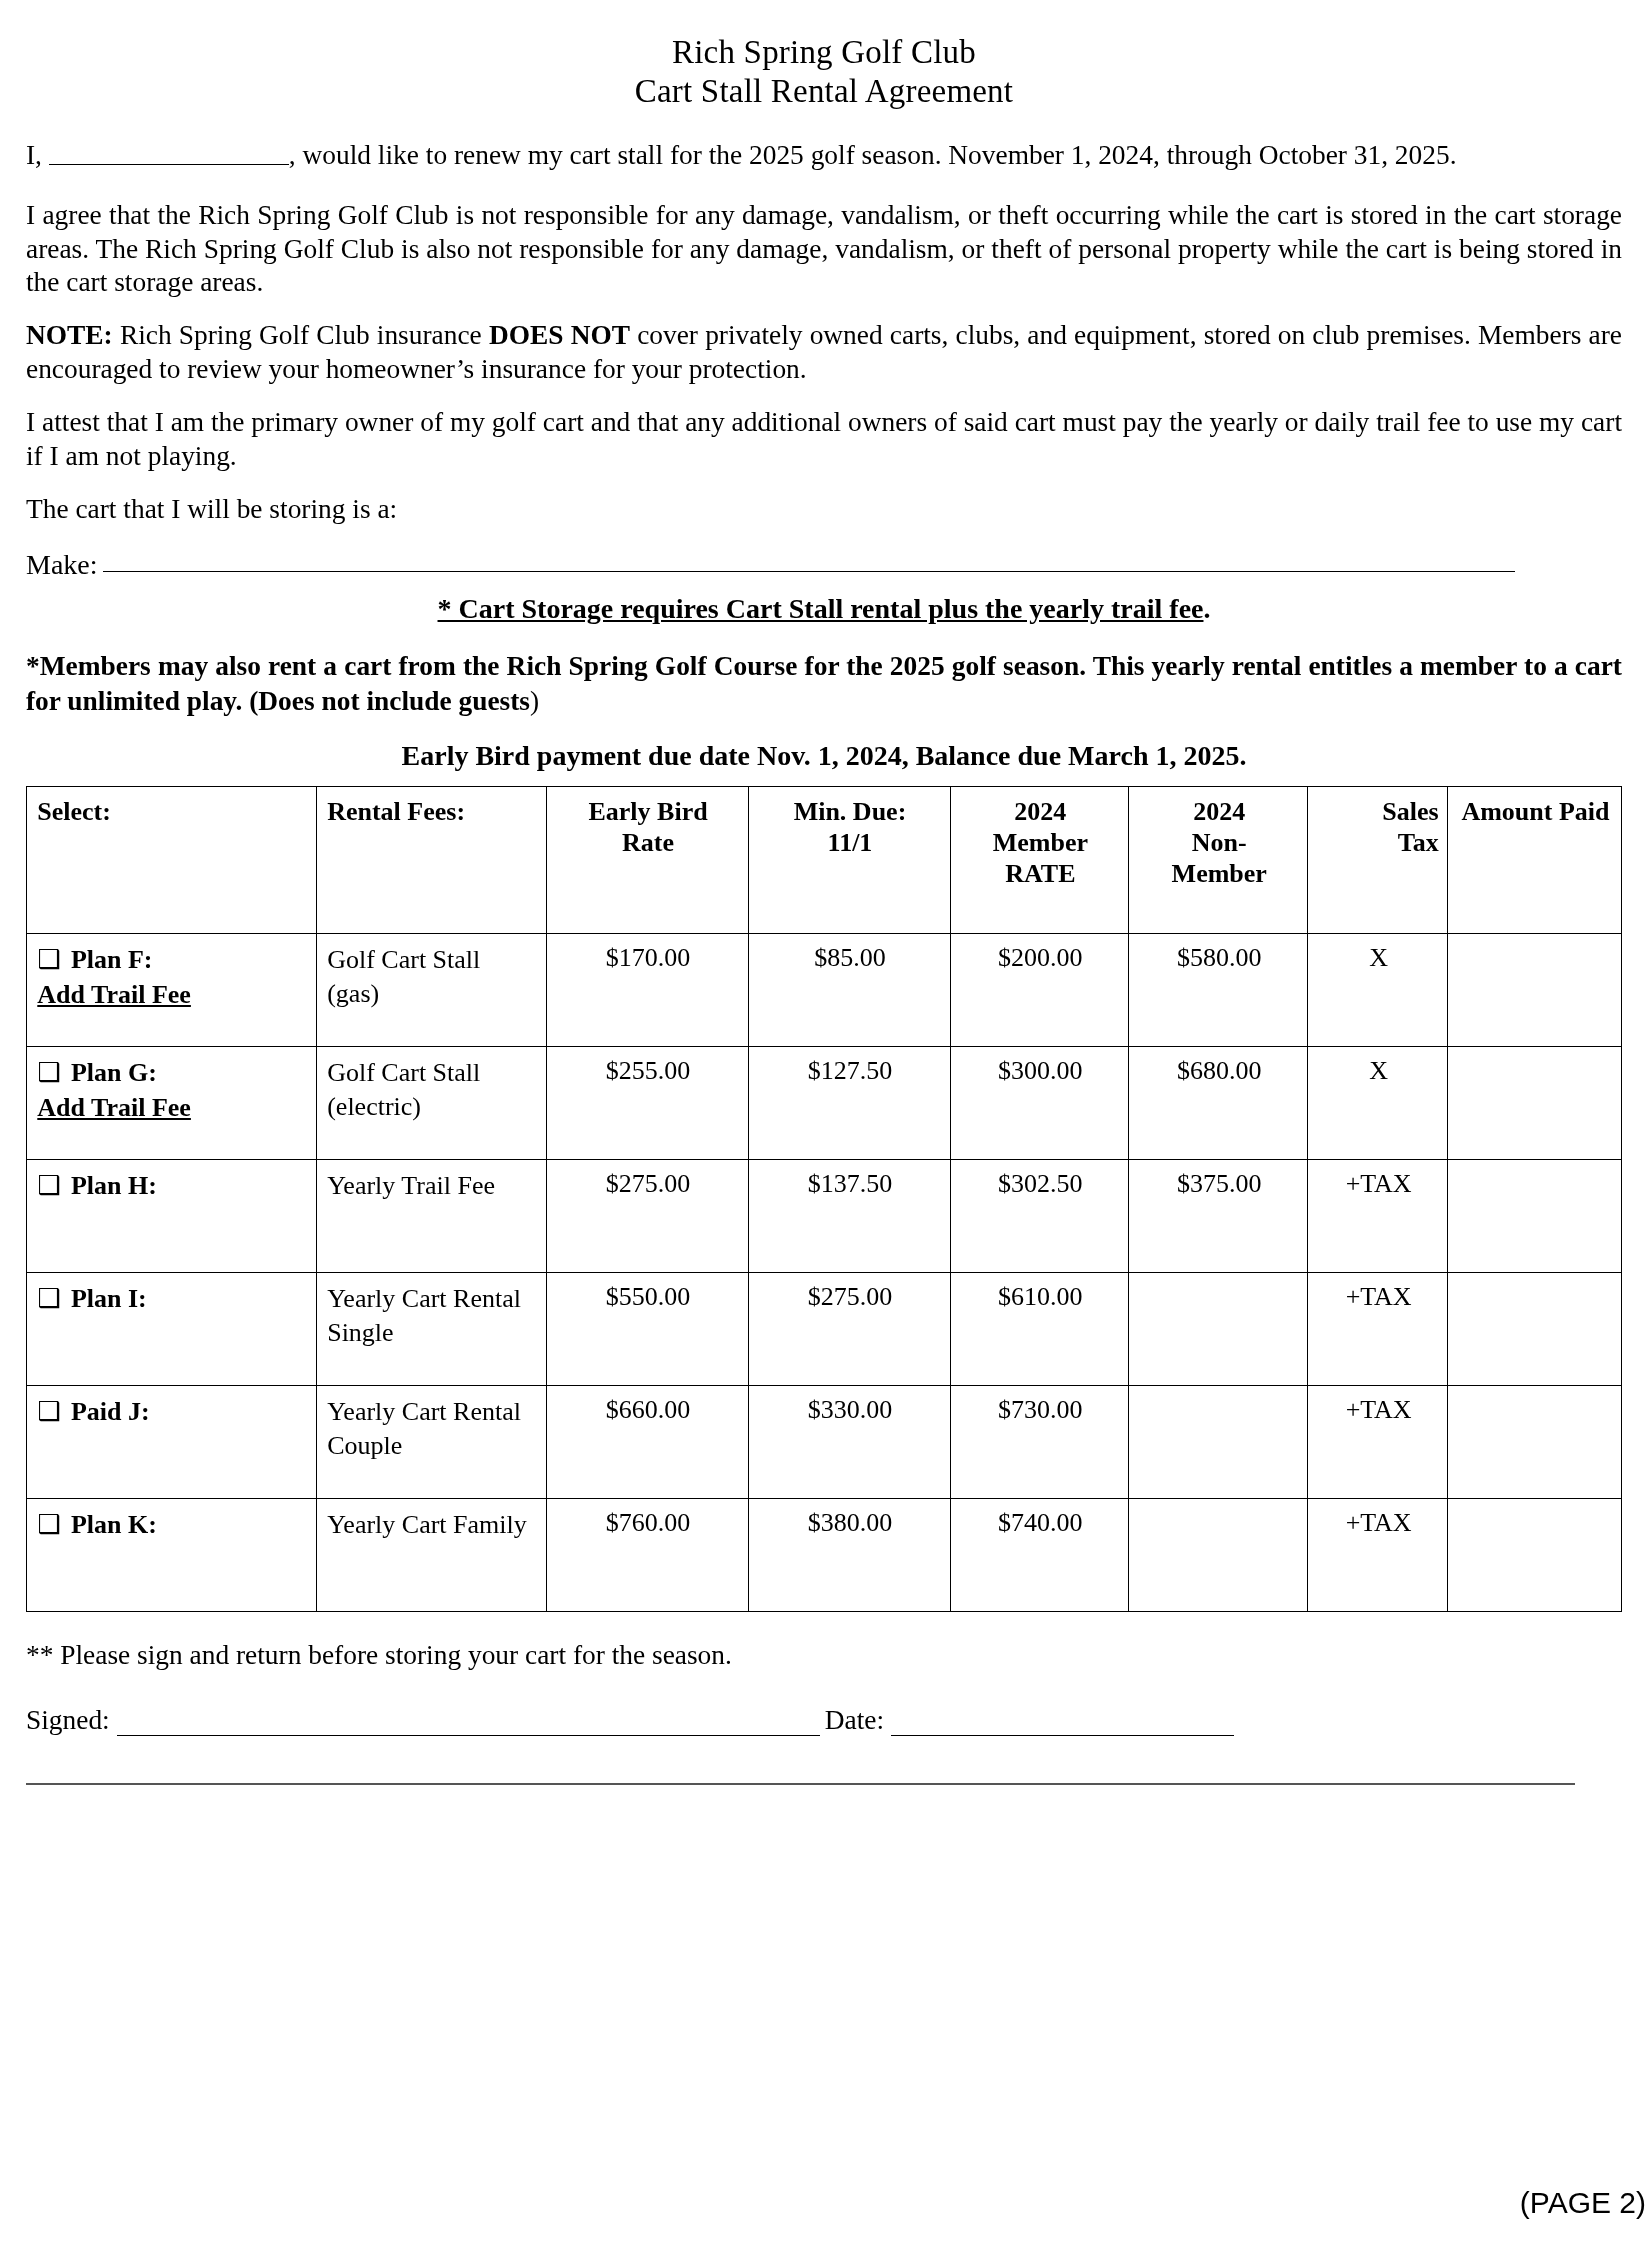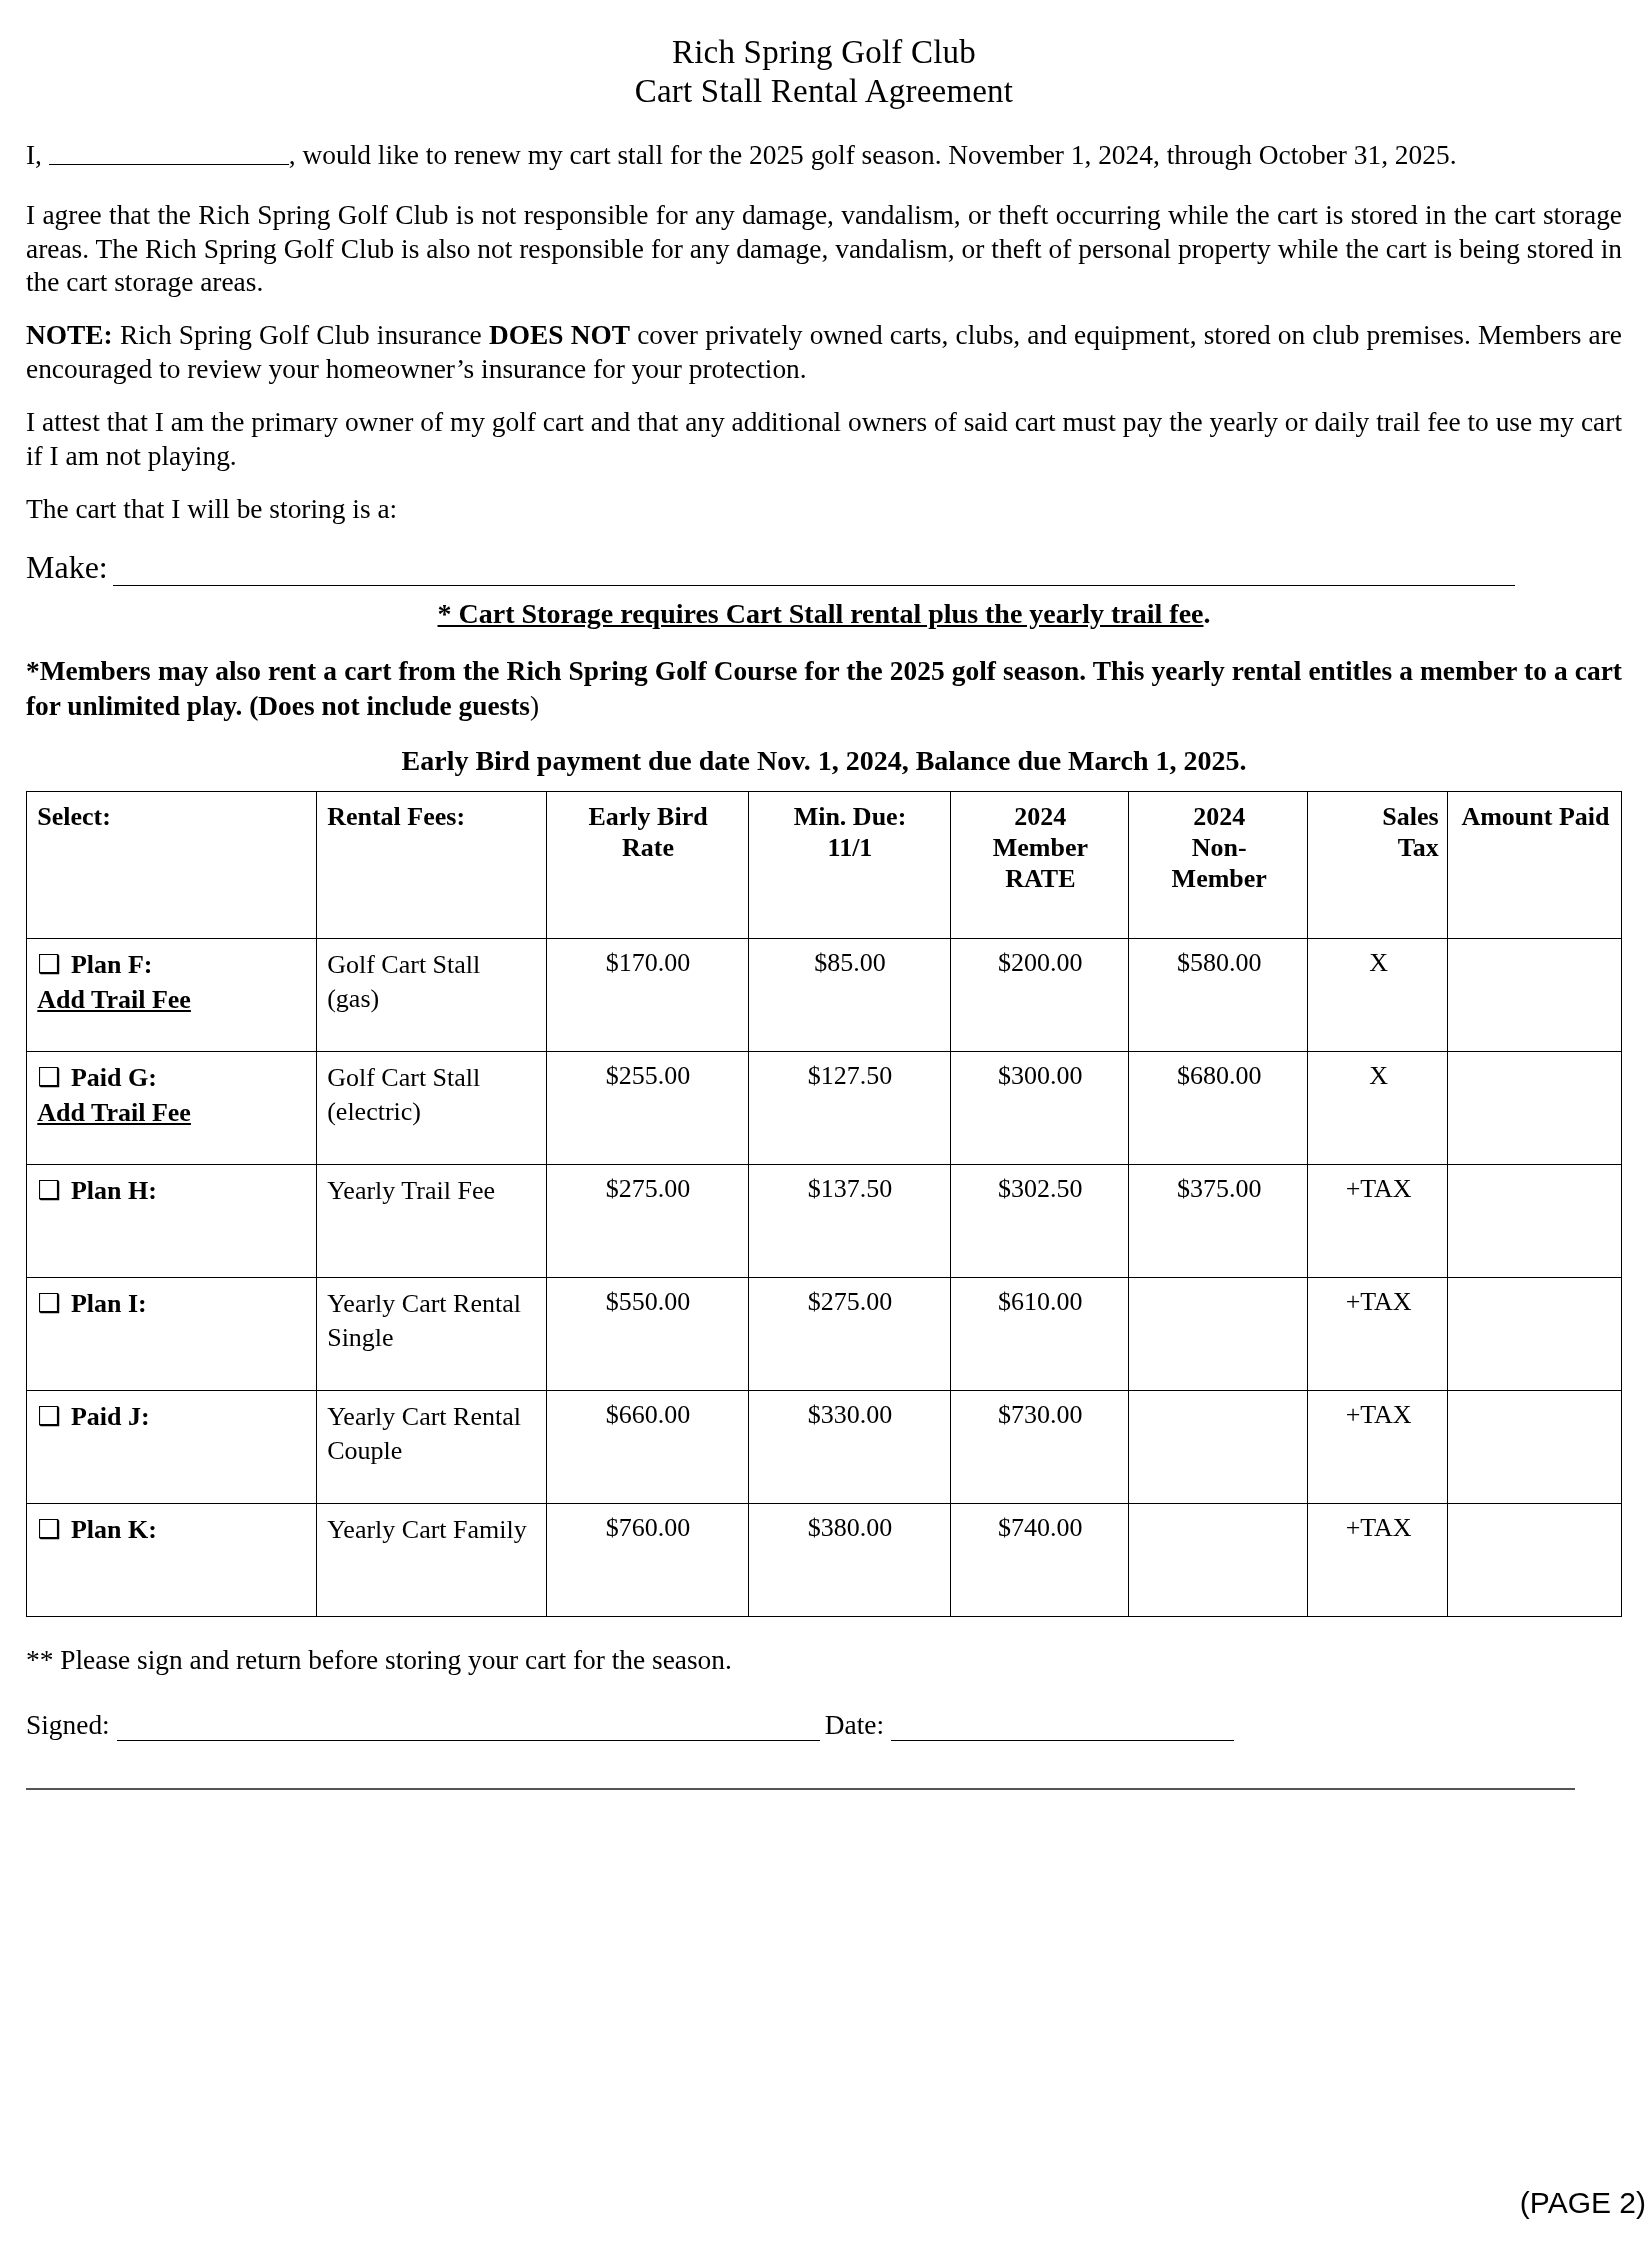--- a/index.html
+++ b/index.html
@@ -49,22 +49,22 @@
   .fillline {
     display: inline-block;
     border-bottom: 1.7px solid #000;
     height: 1em;
     vertical-align: -1.7px;
   }
 
   
   .field-row {
     display: flex;
-    align-items: flex-end;
-    font-size: 32px;
+    align-items: flex-start;
+    font-size: 28px;
     margin-top: 22px;
   }
   .field-label { white-space: pre; }
   .field-rule {
     flex: 1 1 auto;
     border-bottom: 1.7px solid #000;
     height: 22px;
     margin-left: 5.1px;
     margin-right: 107px;
   }
@@ -247,21 +247,21 @@
         <td class="desc">Golf Cart Stall (gas)</td>
         <td class="num">$170.00</td>
         <td class="num">$85.00</td>
         <td class="mid">$200.00</td>
         <td class="mid">$580.00</td>
         <td class="mid">X</td>
         <td class="amt"></td>
       </tr>
 
       <tr>
-        <td class="sel"><span class="box-glyph">❑</span><span>Paid G:</span><span class="trail-fee">Add Trail Fee</span></td>
+        <td class="sel"><span class="box-glyph">❑</span><span>Plan G:</span><span class="trail-fee">Add Trail Fee</span></td>
         <td class="desc">Golf Cart Stall (electric)</td>
         <td class="num">$255.00</td>
         <td class="num">$127.50</td>
         <td class="mid">$300.00</td>
         <td class="mid">$680.00</td>
         <td class="mid">X</td>
         <td class="amt"></td>
       </tr>
 
       <tr>

